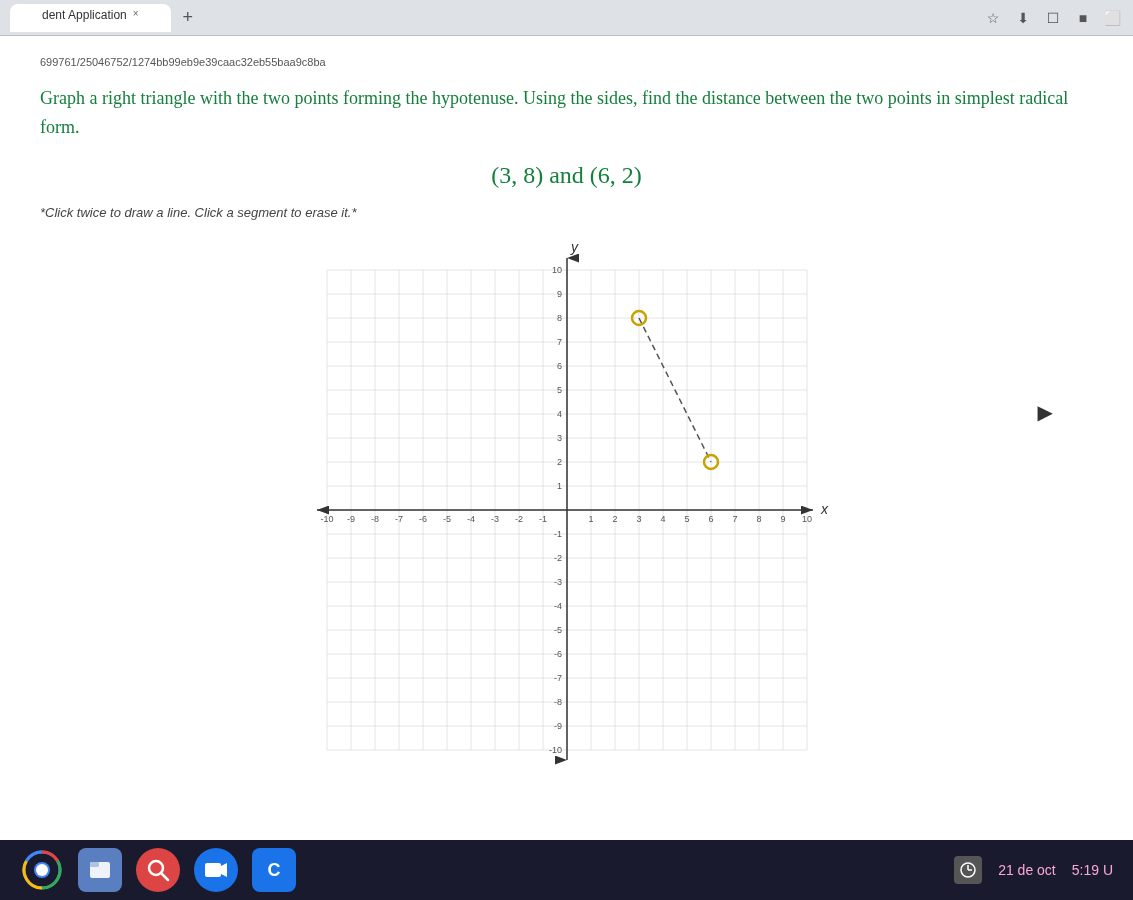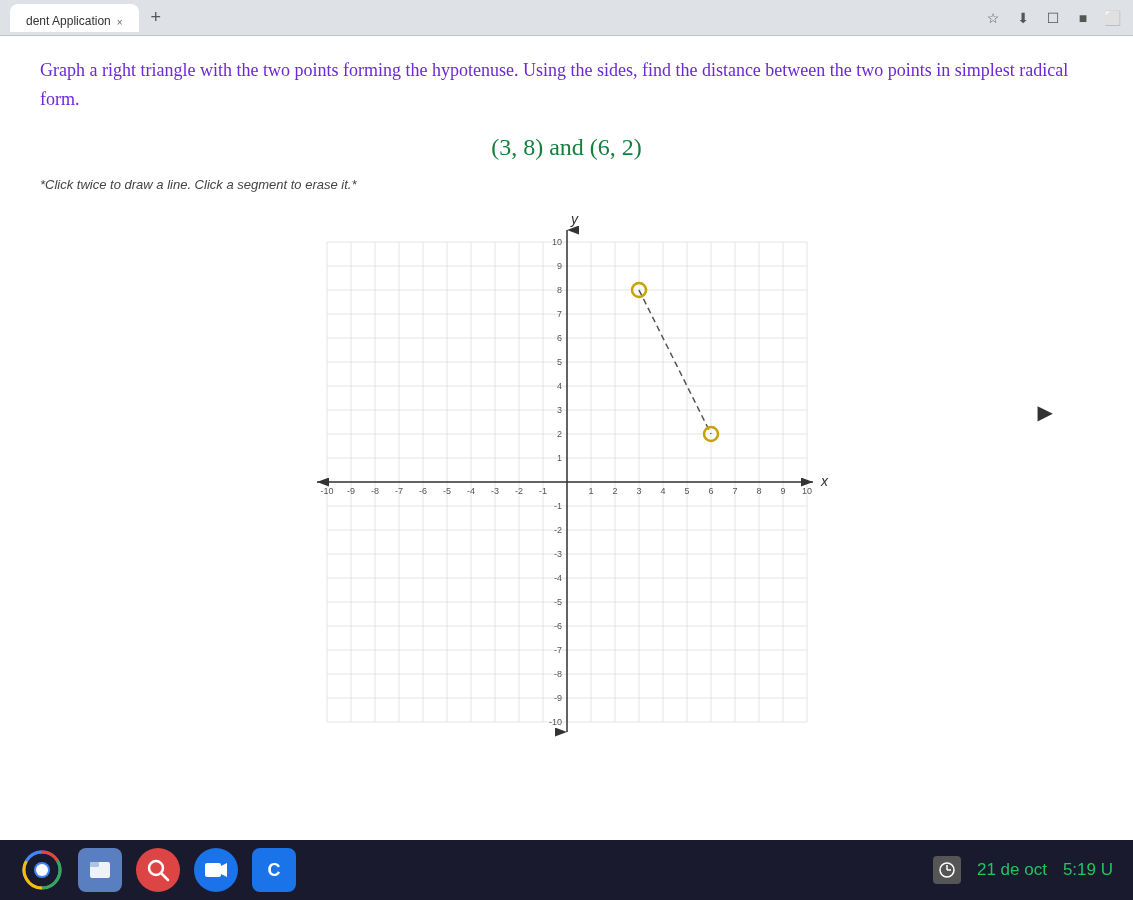--- a/index.html
+++ b/index.html
@@ -19,25 +19,25 @@
       background: #dee1e6;
       display: flex;
       align-items: center;
       padding: 0 10px;
       gap: 8px;
       border-bottom: 1px solid #c0c0c0;
     }
     .tab {
       background: #ffffff;
       border-radius: 8px 8px 0 0;
-      padding: 4px 16px;
+      padding: 4px 32px;
       font-size: 12px;
       color: #333;
       display: flex;
-      align-items: flex-end;
+      align-items: flex-start;
       gap: 6px;
       height: 28px;
     }
     .tab-close {
       font-size: 10px;
       color: #666;
       cursor: pointer;
     }
     .tab-add {
       font-size: 18px;
@@ -71,21 +71,21 @@
     }
 
     .url-bar-area {
       font-size: 11px;
       color: #555;
       margin-bottom: 16px;
     }
 
     .problem-text {
       font-size: 18px;
-      color: #6d28d9;
+      color: #15803d;
       line-height: 1.6;
       margin-bottom: 20px;
       font-family: Georgia, serif;
     }
 
     .points-display {
       text-align: center;
       font-size: 24px;
       font-family: Georgia, serif;
       margin-bottom: 16px;
@@ -138,22 +138,22 @@
     .taskbar-icon.files { background: #4a90d9; border-radius: 8px; }
     .taskbar-icon.search { background: #e0687a; border-radius: 50%; }
     .taskbar-icon.meet { background: #34a853; border-radius: 50%; }
     .taskbar-icon.classwork { background: #4285f4; border-radius: 8px; }
 
     .taskbar-right {
       margin-left: auto;
       display: flex;
       align-items: center;
       gap: 16px;
-      color: #22c55e;
-      font-size: 17px;
+      color: #f9a8d4;
+      font-size: 14px;
     }
     .clock-icon {
       width: 28px;
       height: 28px;
       background: #555;
       border-radius: 4px;
       display: flex;
       align-items: center;
       justify-content: center;
       color: white;
@@ -181,20 +181,21 @@
   <div class="browser-icons">
     <span class="browser-icon">☆</span>
     <span class="browser-icon">⬇</span>
     <span class="browser-icon">☐</span>
     <span class="browser-icon">■</span>
     <span class="browser-icon">⬜</span>
   </div>
 </div>
 
 <div class="main">
+  <div class="url-bar-area">699761/25046752/1274bb99eb9e39caac32eb55baa9c8ba</div>
 
   <div class="problem-text">Graph a right triangle with the two points forming the hypotenuse. Using the sides, find the distance between the two points in simplest radical form.</div>
 
   <div class="points-display">(3, 8) and (6, 2)</div>
 
   <div class="instruction-text">*Click twice to draw a line. Click a segment to erase it.*</div>
 
   <div class="graph-container">
     <svg class="graph-svg" width="560" height="560" viewBox="0 0 560 560">
 

